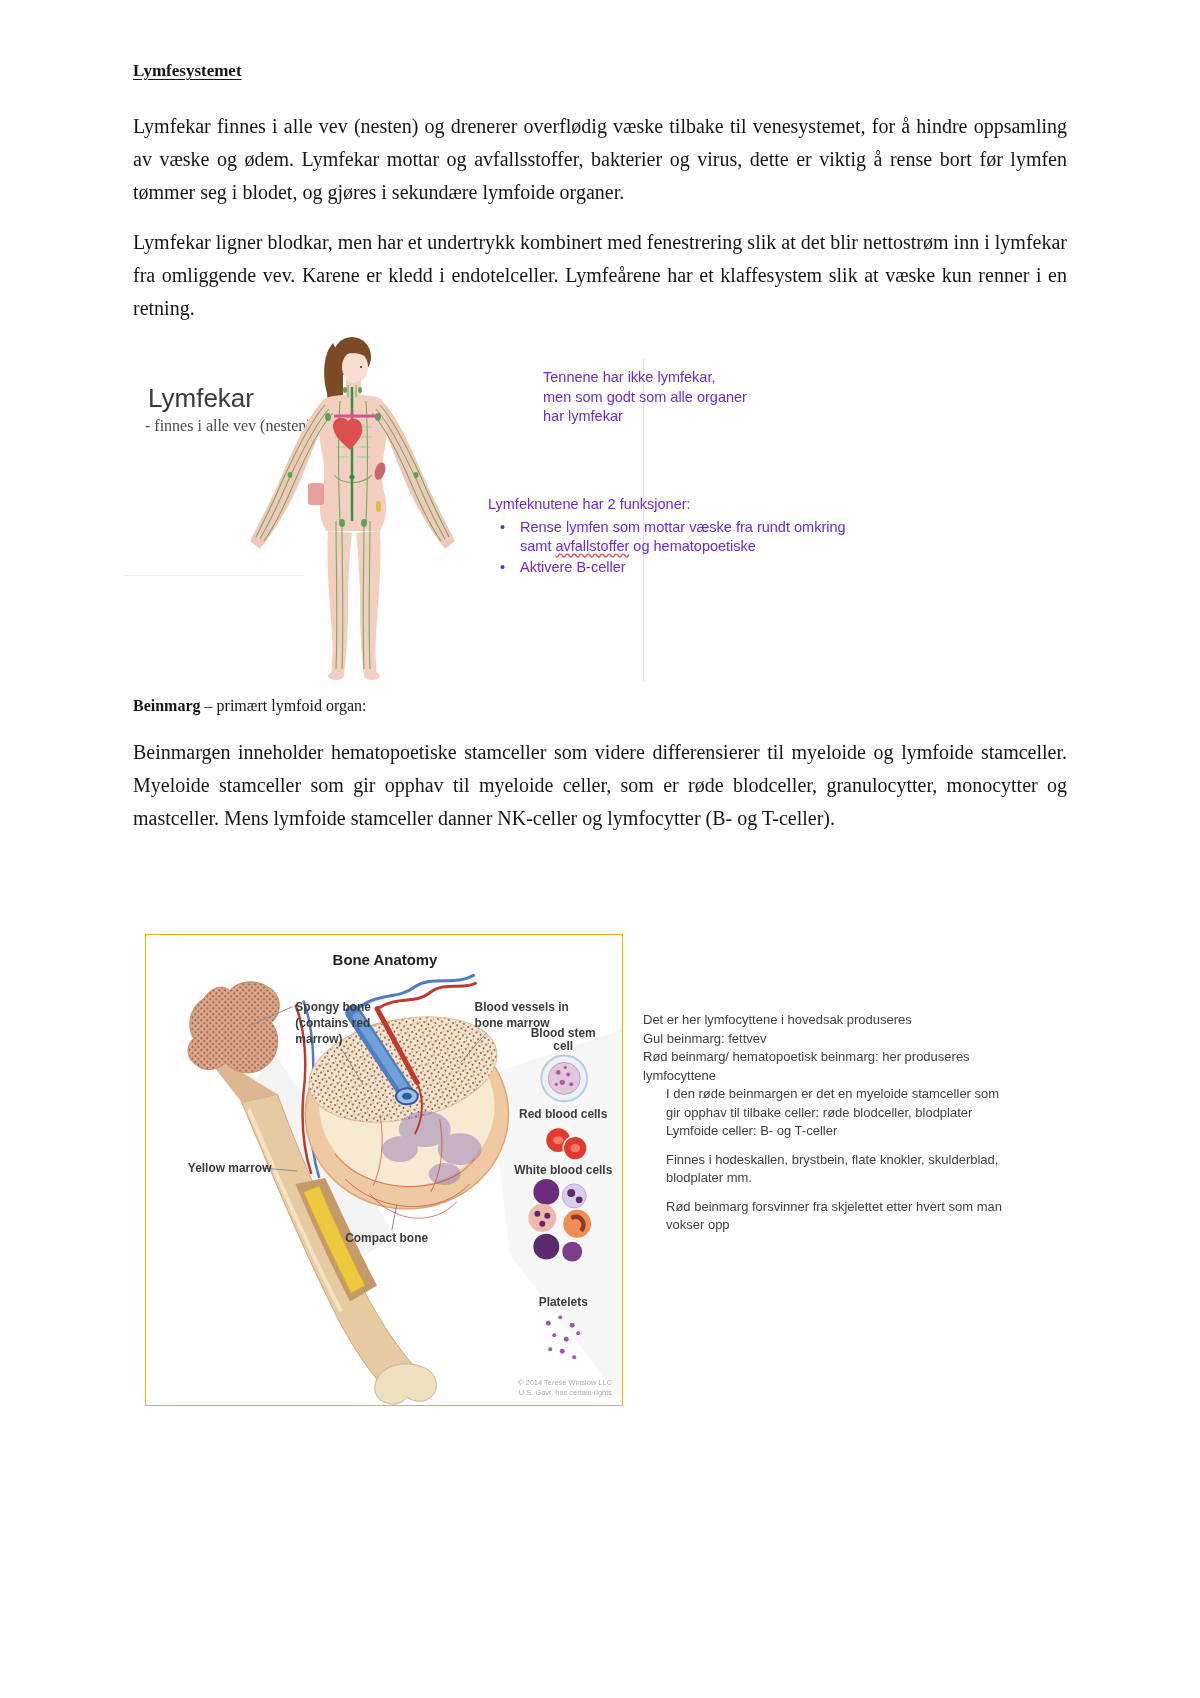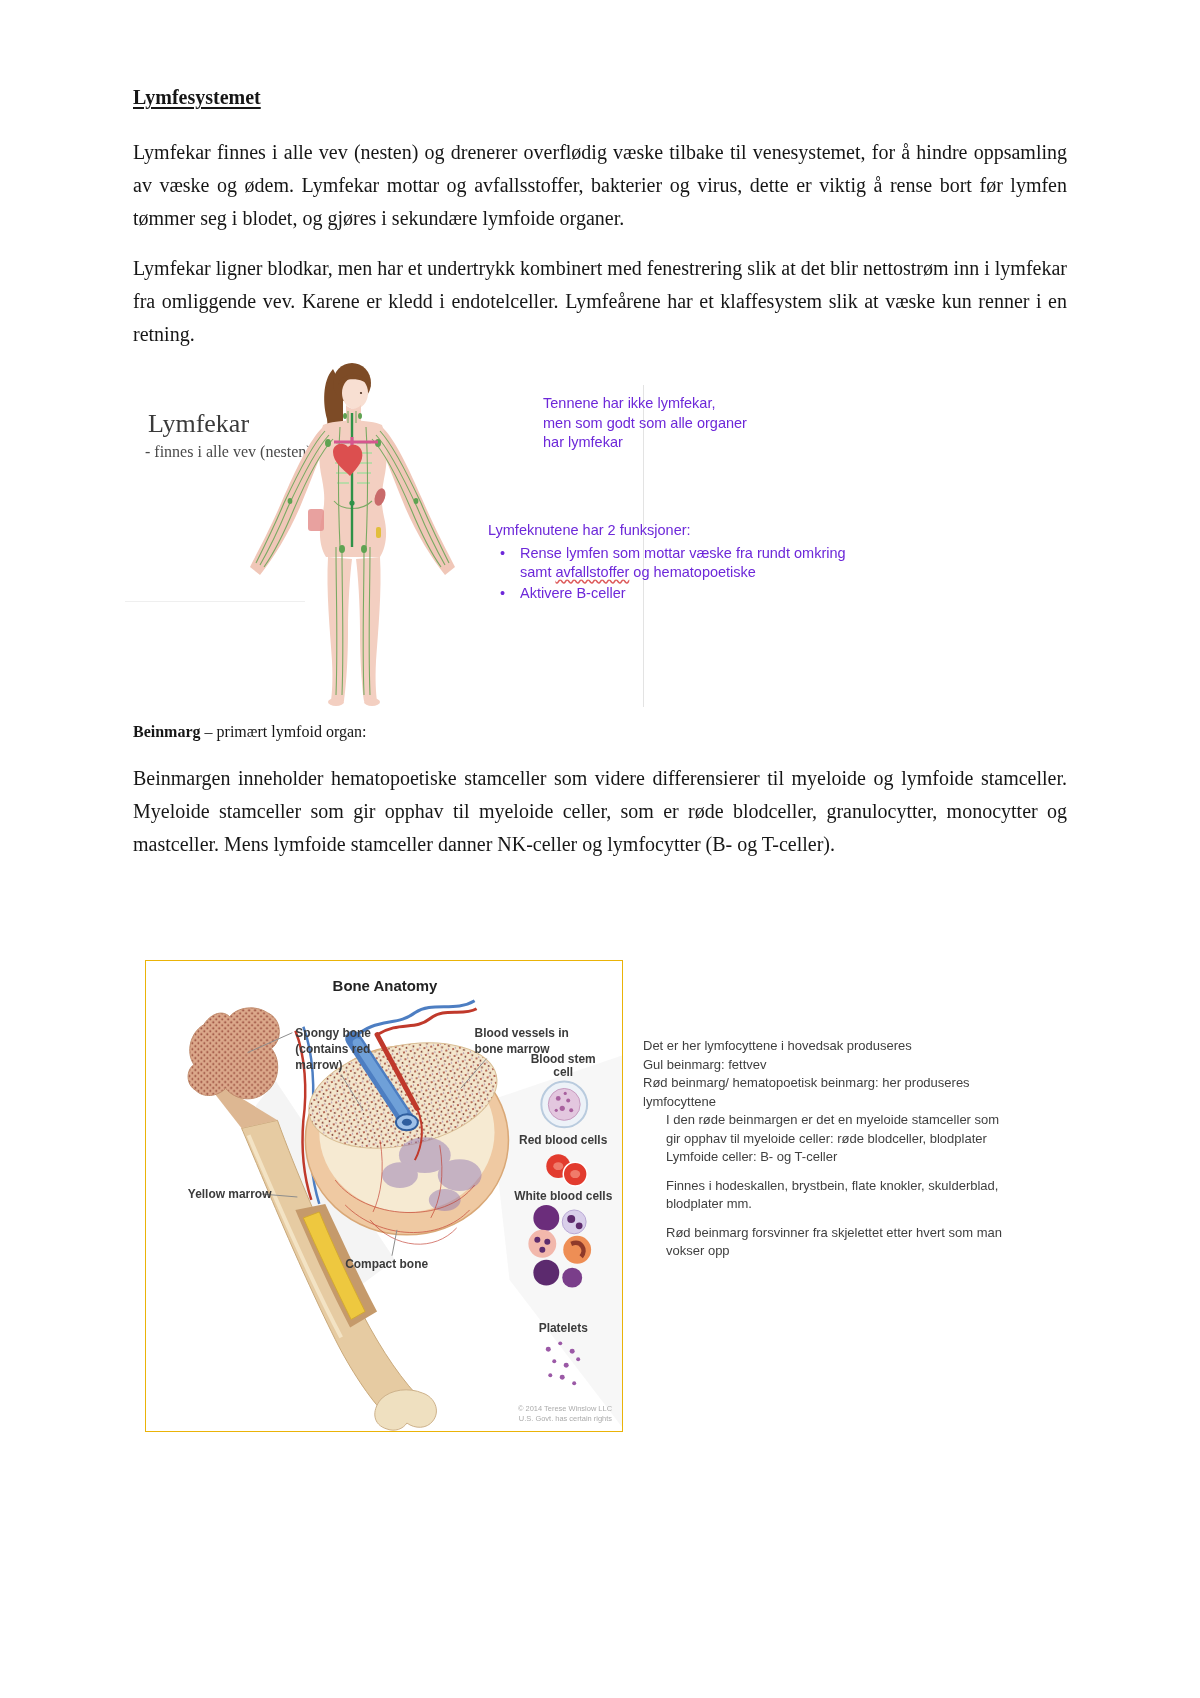--- a/index.html
+++ b/index.html
@@ -1,35 +1,35 @@
 <!DOCTYPE html>
 <html><head>
 <meta charset="utf-8">
 <style>
   html,body{margin:0;padding:0;background:#ffffff;}
   body{width:1200px;height:1698px;position:relative;overflow:hidden;
        font-family:"Liberation Serif",serif;color:#161616;}
 
   
-  .doc-title{margin:84px 0 0 133px;font-size:20px;font-weight:bold;
+  .doc-title{margin:58px 0 0 133px;font-size:17px;font-weight:bold;
              text-decoration:underline;text-underline-offset:3px;line-height:26px;}
   .para{margin:0 133px;width:934px;font-size:20px;line-height:33px;
         text-align:justify;}
   .p1{margin-top:26px;}
   .p2{margin-top:17px;}
   .p3{margin-top:14px;}
   .h2{margin:6px 0 0 133px;font-size:16px;line-height:33px;}
   .h2 b{font-weight:bold;}
 
   
   .fig1{position:relative;height:358px;margin-top:0;}
   .fig1 .seam-v{position:absolute;left:643px;top:34px;width:1px;height:322px;background:#e3e3e3;}
   .fig1 .seam-h{position:absolute;left:125px;top:250px;width:180px;height:1px;background:#efefef;}
   .fig1-label{position:absolute;left:148px;top:58px;font-size:26px;color:#3a3a3a;
-              font-family:Liberation Serif, serif;}
+              font-family:Liberation Sans, sans-serif;}
   .fig1-sub{position:absolute;left:145px;top:92px;font-size:16px;color:#4a4a4a;
             font-family:"Liberation Serif",serif;}
   .slide-sans{font-family:"Liberation Sans",sans-serif;color:#6d28d9;font-size:14.5px;line-height:19.5px;}
   .teeth-note{position:absolute;left:543px;top:43px;}
   .fn-block{position:absolute;left:488px;top:170px;}
   .fn-bullets{margin-top:3px;}
   .fn-row{display:flex;margin-top:1px;}
   .fn-row .dot{width:20px;padding-left:12px;}
   .wavy-red{text-decoration-line:underline;text-decoration-style:wavy;
             text-decoration-color:#dd5b5b;text-underline-offset:2px;}
@@ -293,20 +293,20 @@
       <text class="bone-copy" x="468" y="462" text-anchor="end">U.S. Govt. has certain rights</text>
     </svg>
   </div>
 
   <div class="fig2-notes">
     <div>Det er her lymfocyttene i hovedsak produseres</div>
     <div>Gul beinmarg: fettvev</div>
     <div>Rød beinmarg/ hematopoetisk beinmarg: her produseres</div>
     <div>lymfocyttene</div>
     <div class="ind">I den røde beinmargen er det en myeloide stamceller som</div>
-    <div class="ind">gir opphav til myeloide celler: røde blodceller, blodplater</div>
+    <div class="ind">gir opphav til tilbake celler: røde blodceller, blodplater</div>
     <div class="ind">Lymfoide celler: B- og T-celler</div>
     <div class="ind gap">Finnes i hodeskallen, brystbein, flate knokler, skulderblad,</div>
     <div class="ind">blodplater mm.</div>
     <div class="ind gap">Rød beinmarg forsvinner fra skjelettet etter hvert som man</div>
     <div class="ind">vokser opp</div>
   </div>
 </div>
 
 </body></html>

